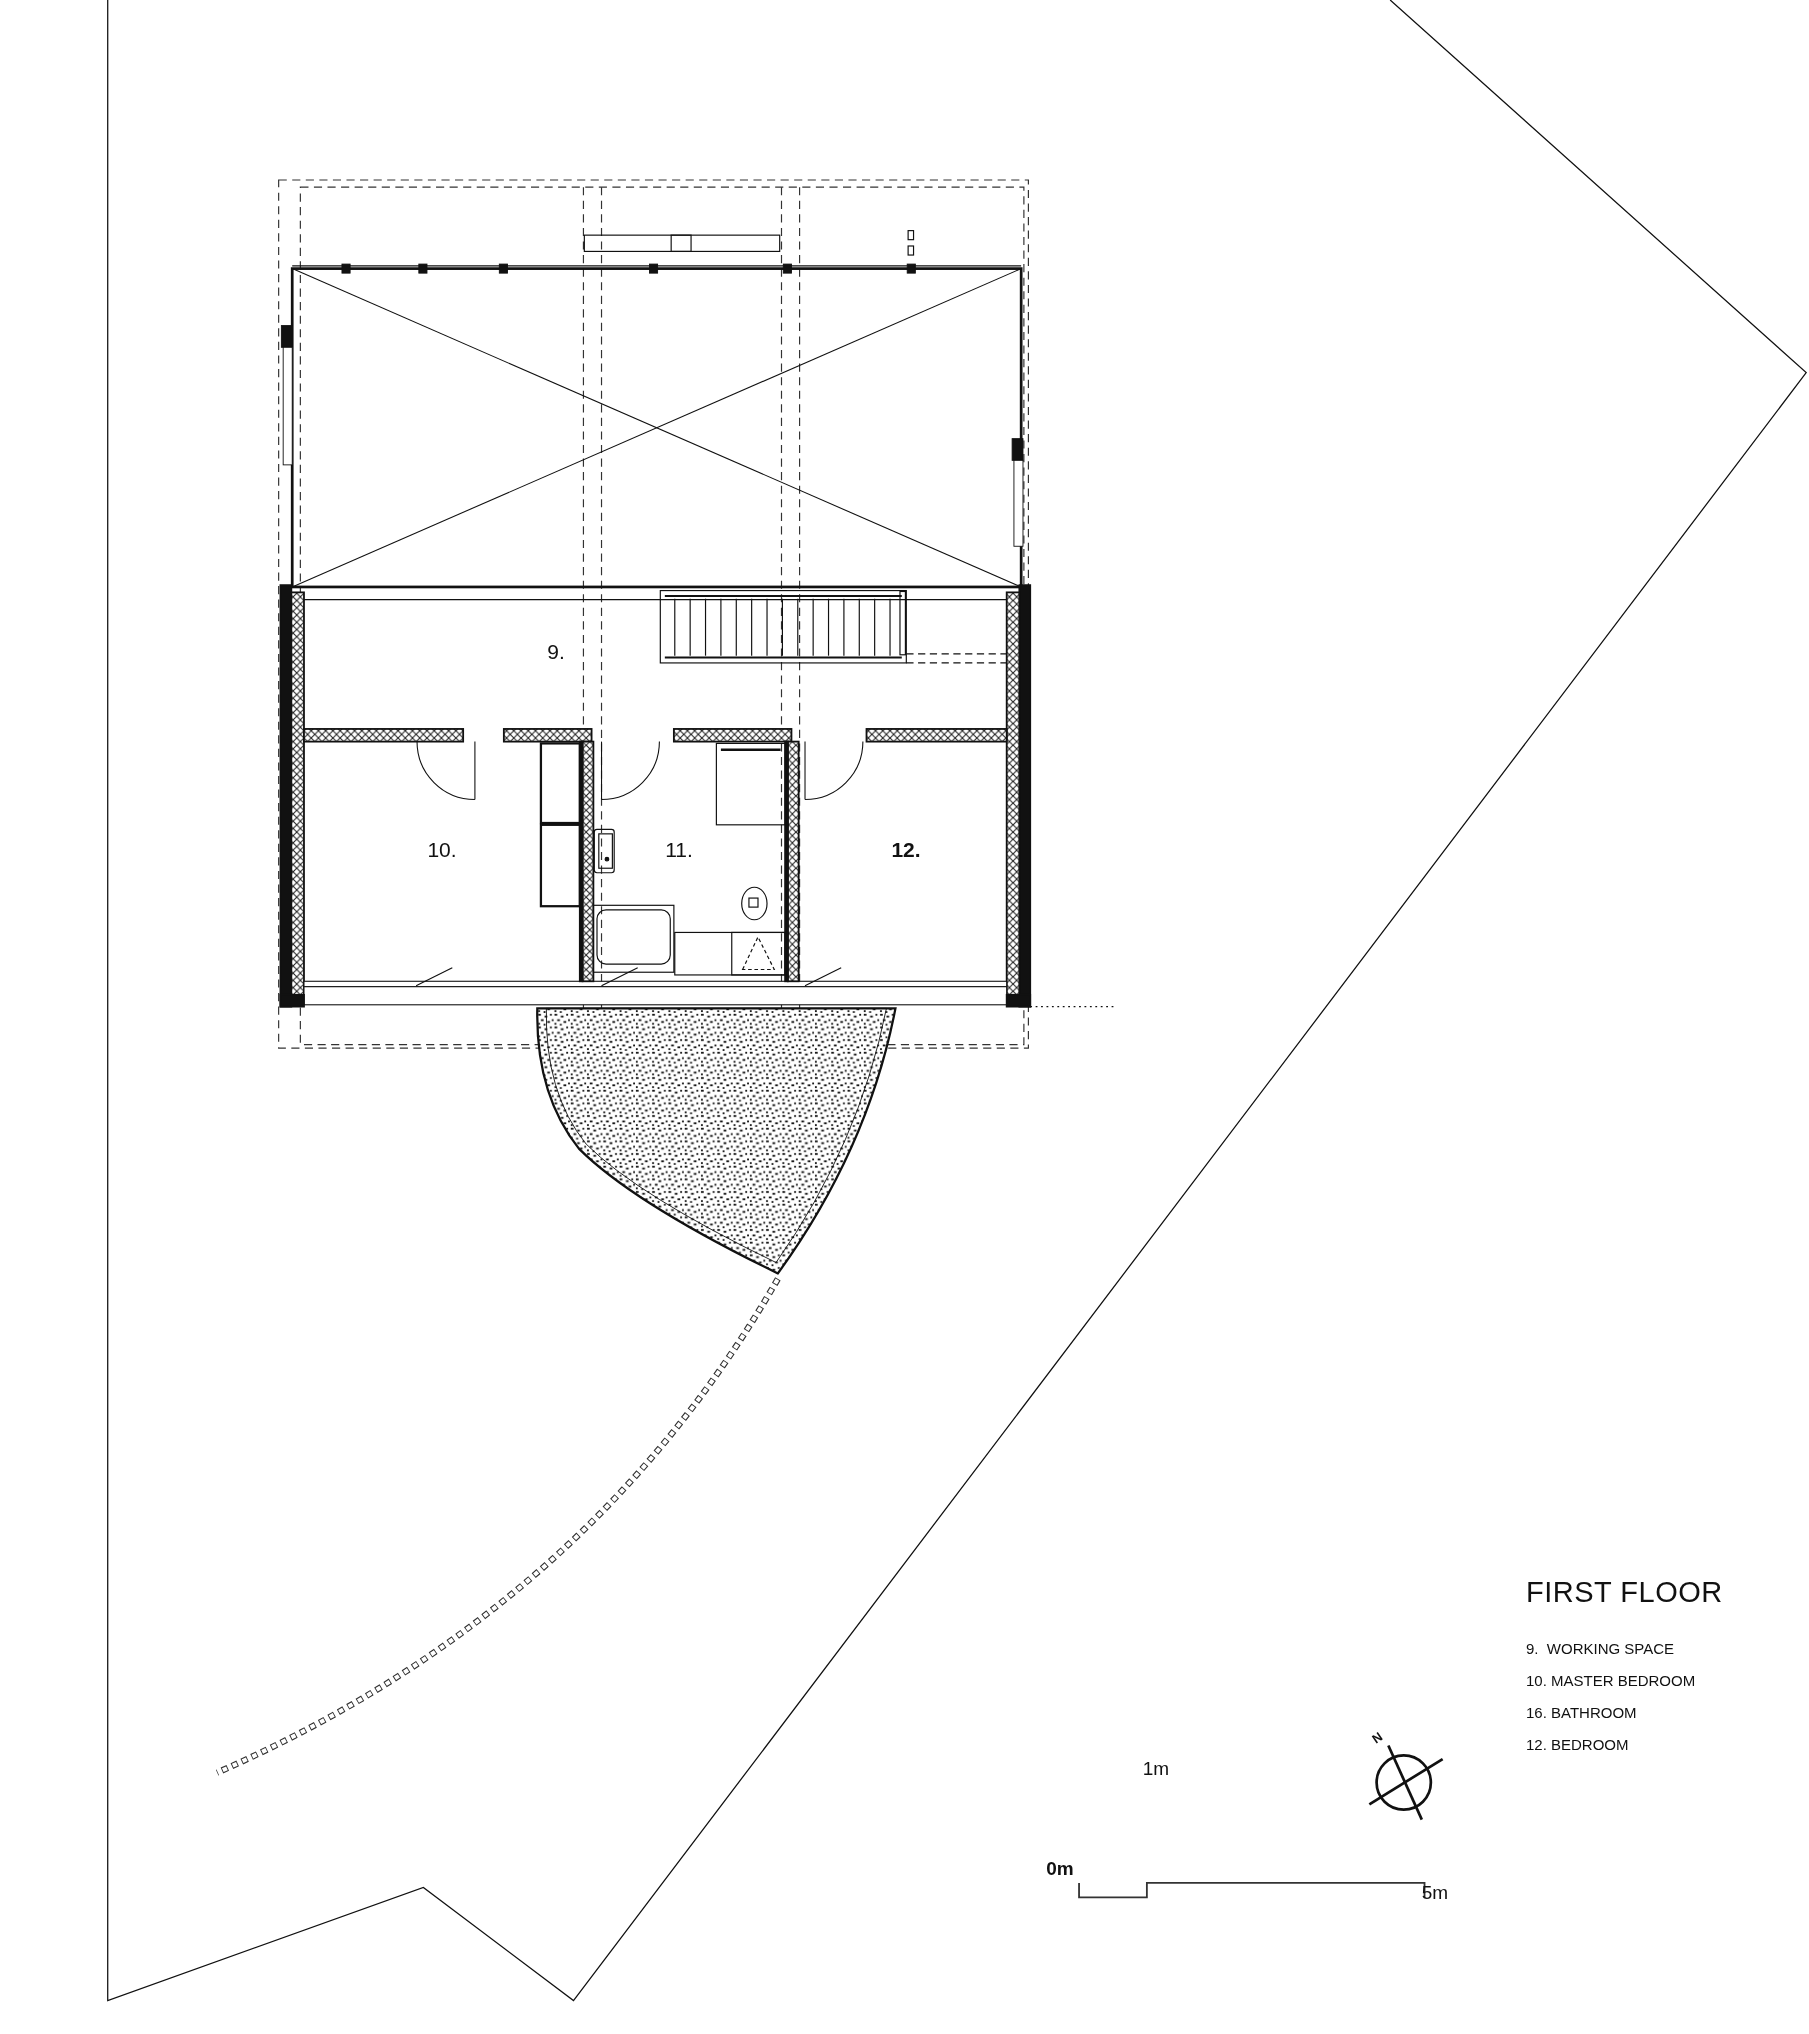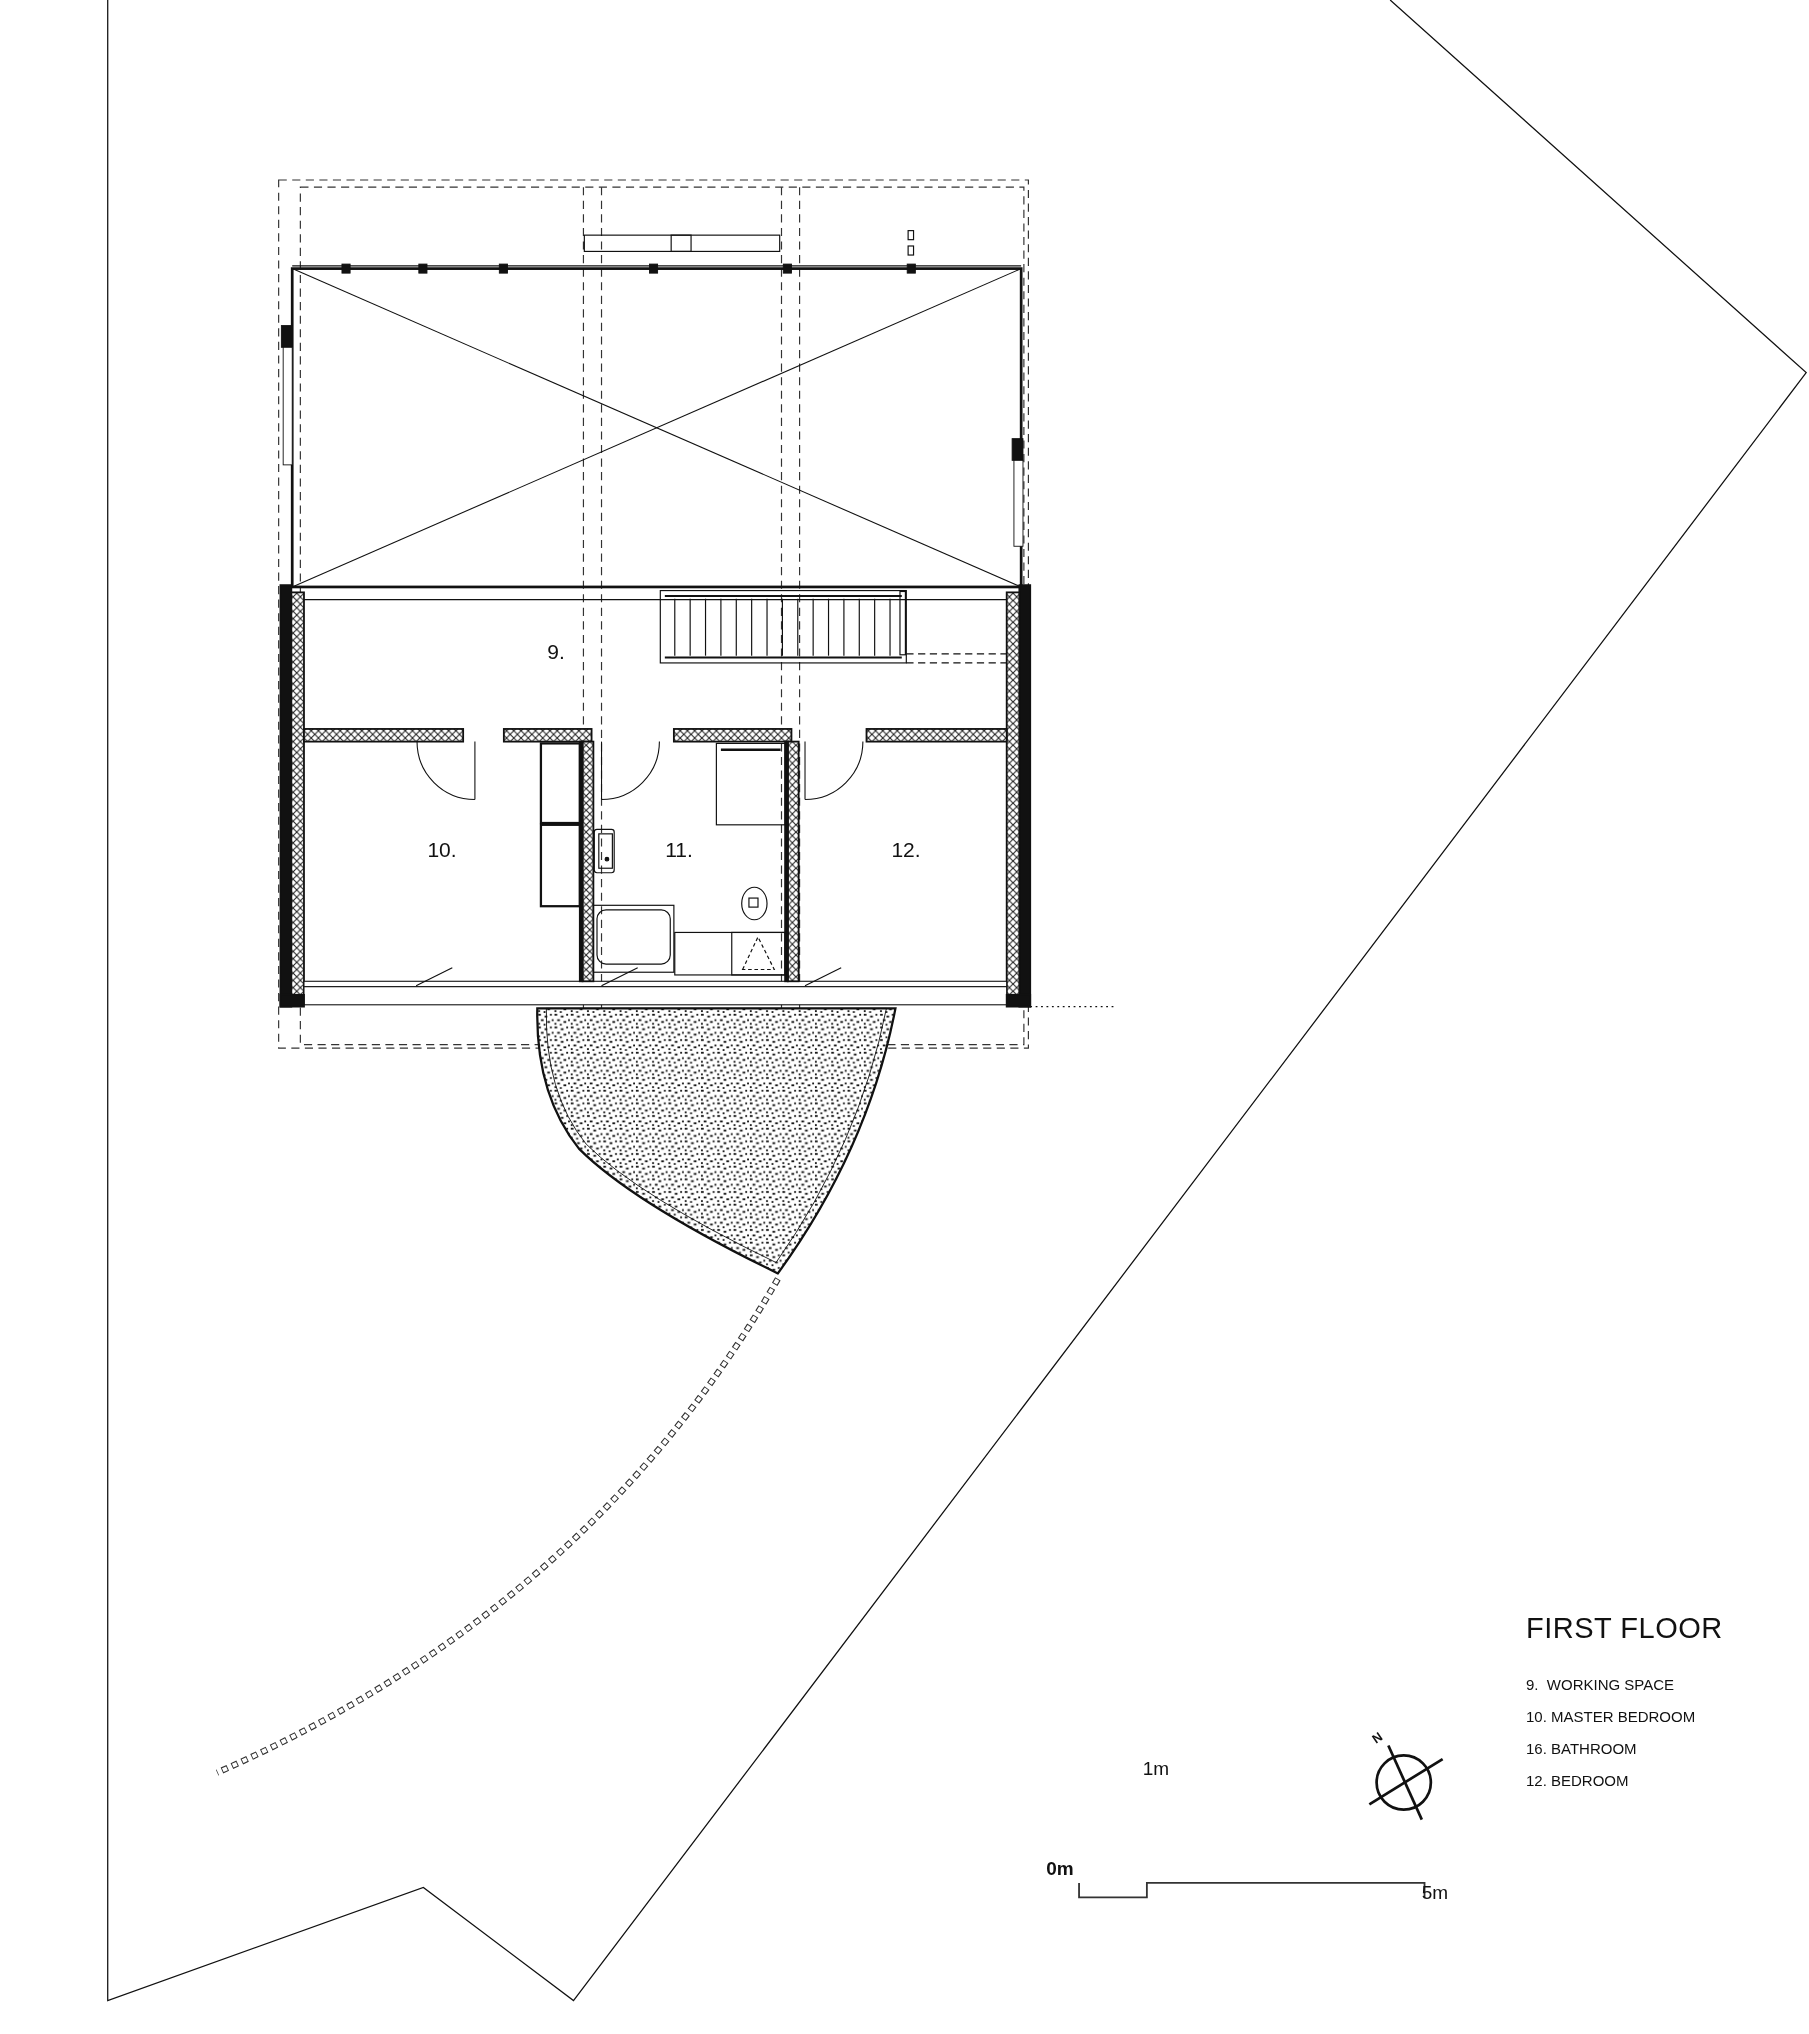--- a/index.html
+++ b/index.html
@@ -1,19 +1,19 @@
 <!DOCTYPE html>
 <html style="font-size:14.5px"><head>
 <meta charset="utf-8">
 <style>
   html, body { margin: 0; padding: 0; background: #ffffff; }
   body { width: 1809px; height: 2034px; position: relative; overflow: hidden; font-family: "Liberation Sans", sans-serif; color: #111; }
   svg#plan { position: absolute; left: 0; top: 0; }
   .room-label { position: absolute; font-size: 21px; color: #111; transform: translate(-50%, -50%); }
-  .legend { position: absolute; left: 1526px; top: 1612px; }
+  .legend { position: absolute; left: 1526px; top: 1576px; }
   .legend-title { font-size: 29px; letter-spacing: 0.5px; margin: 0 0 23.5px 0; font-weight: normal; }
   .legend-item { font-size: 15px; line-height: 32px; white-space: pre; }
   .scale-label { position: absolute; font-size: 19px; transform: translateX(-50%); }
   .compass-n { position: absolute; font-size: 12.7px; font-weight: bold; transform: rotate(-35deg); }
 </style>
 </head>
 <body>
 
 <svg id="plan" width="1809" height="2034" viewBox="0 0 2000 2249" xmlns="http://www.w3.org/2000/svg">
   <defs>
@@ -170,21 +170,21 @@
   </g>
 
   <g fill="none" stroke="#333" stroke-width="2">
     <polyline points="1193,2082 1193,2098 1268,2098 1268,2082 1575,2082 1575,2098"></polyline>
   </g>
 </svg>
 
 <div class="room-label" style="left:556px; top:652px;">9.</div>
 <div class="room-label" style="left:442px; top:850px;">10.</div>
 <div class="room-label" style="left:679px; top:850px;">11.</div>
-<div class="room-label" style="left:906px; top:850px;">12.</div>
+<div class="room-label" style="left:906px; top:850px;font-weight:bold;">12.</div>
 
 <div class="legend">
   <div class="legend-title">FIRST FLOOR</div>
   <div class="legend-item">9.  WORKING SPACE</div>
   <div class="legend-item">10. MASTER BEDROOM</div>
   <div class="legend-item">16. BATHROOM</div>
   <div class="legend-item">12. BEDROOM</div>
 </div>
 
 <div class="compass-n" style="left:1373px; top:1731px;">N</div>

